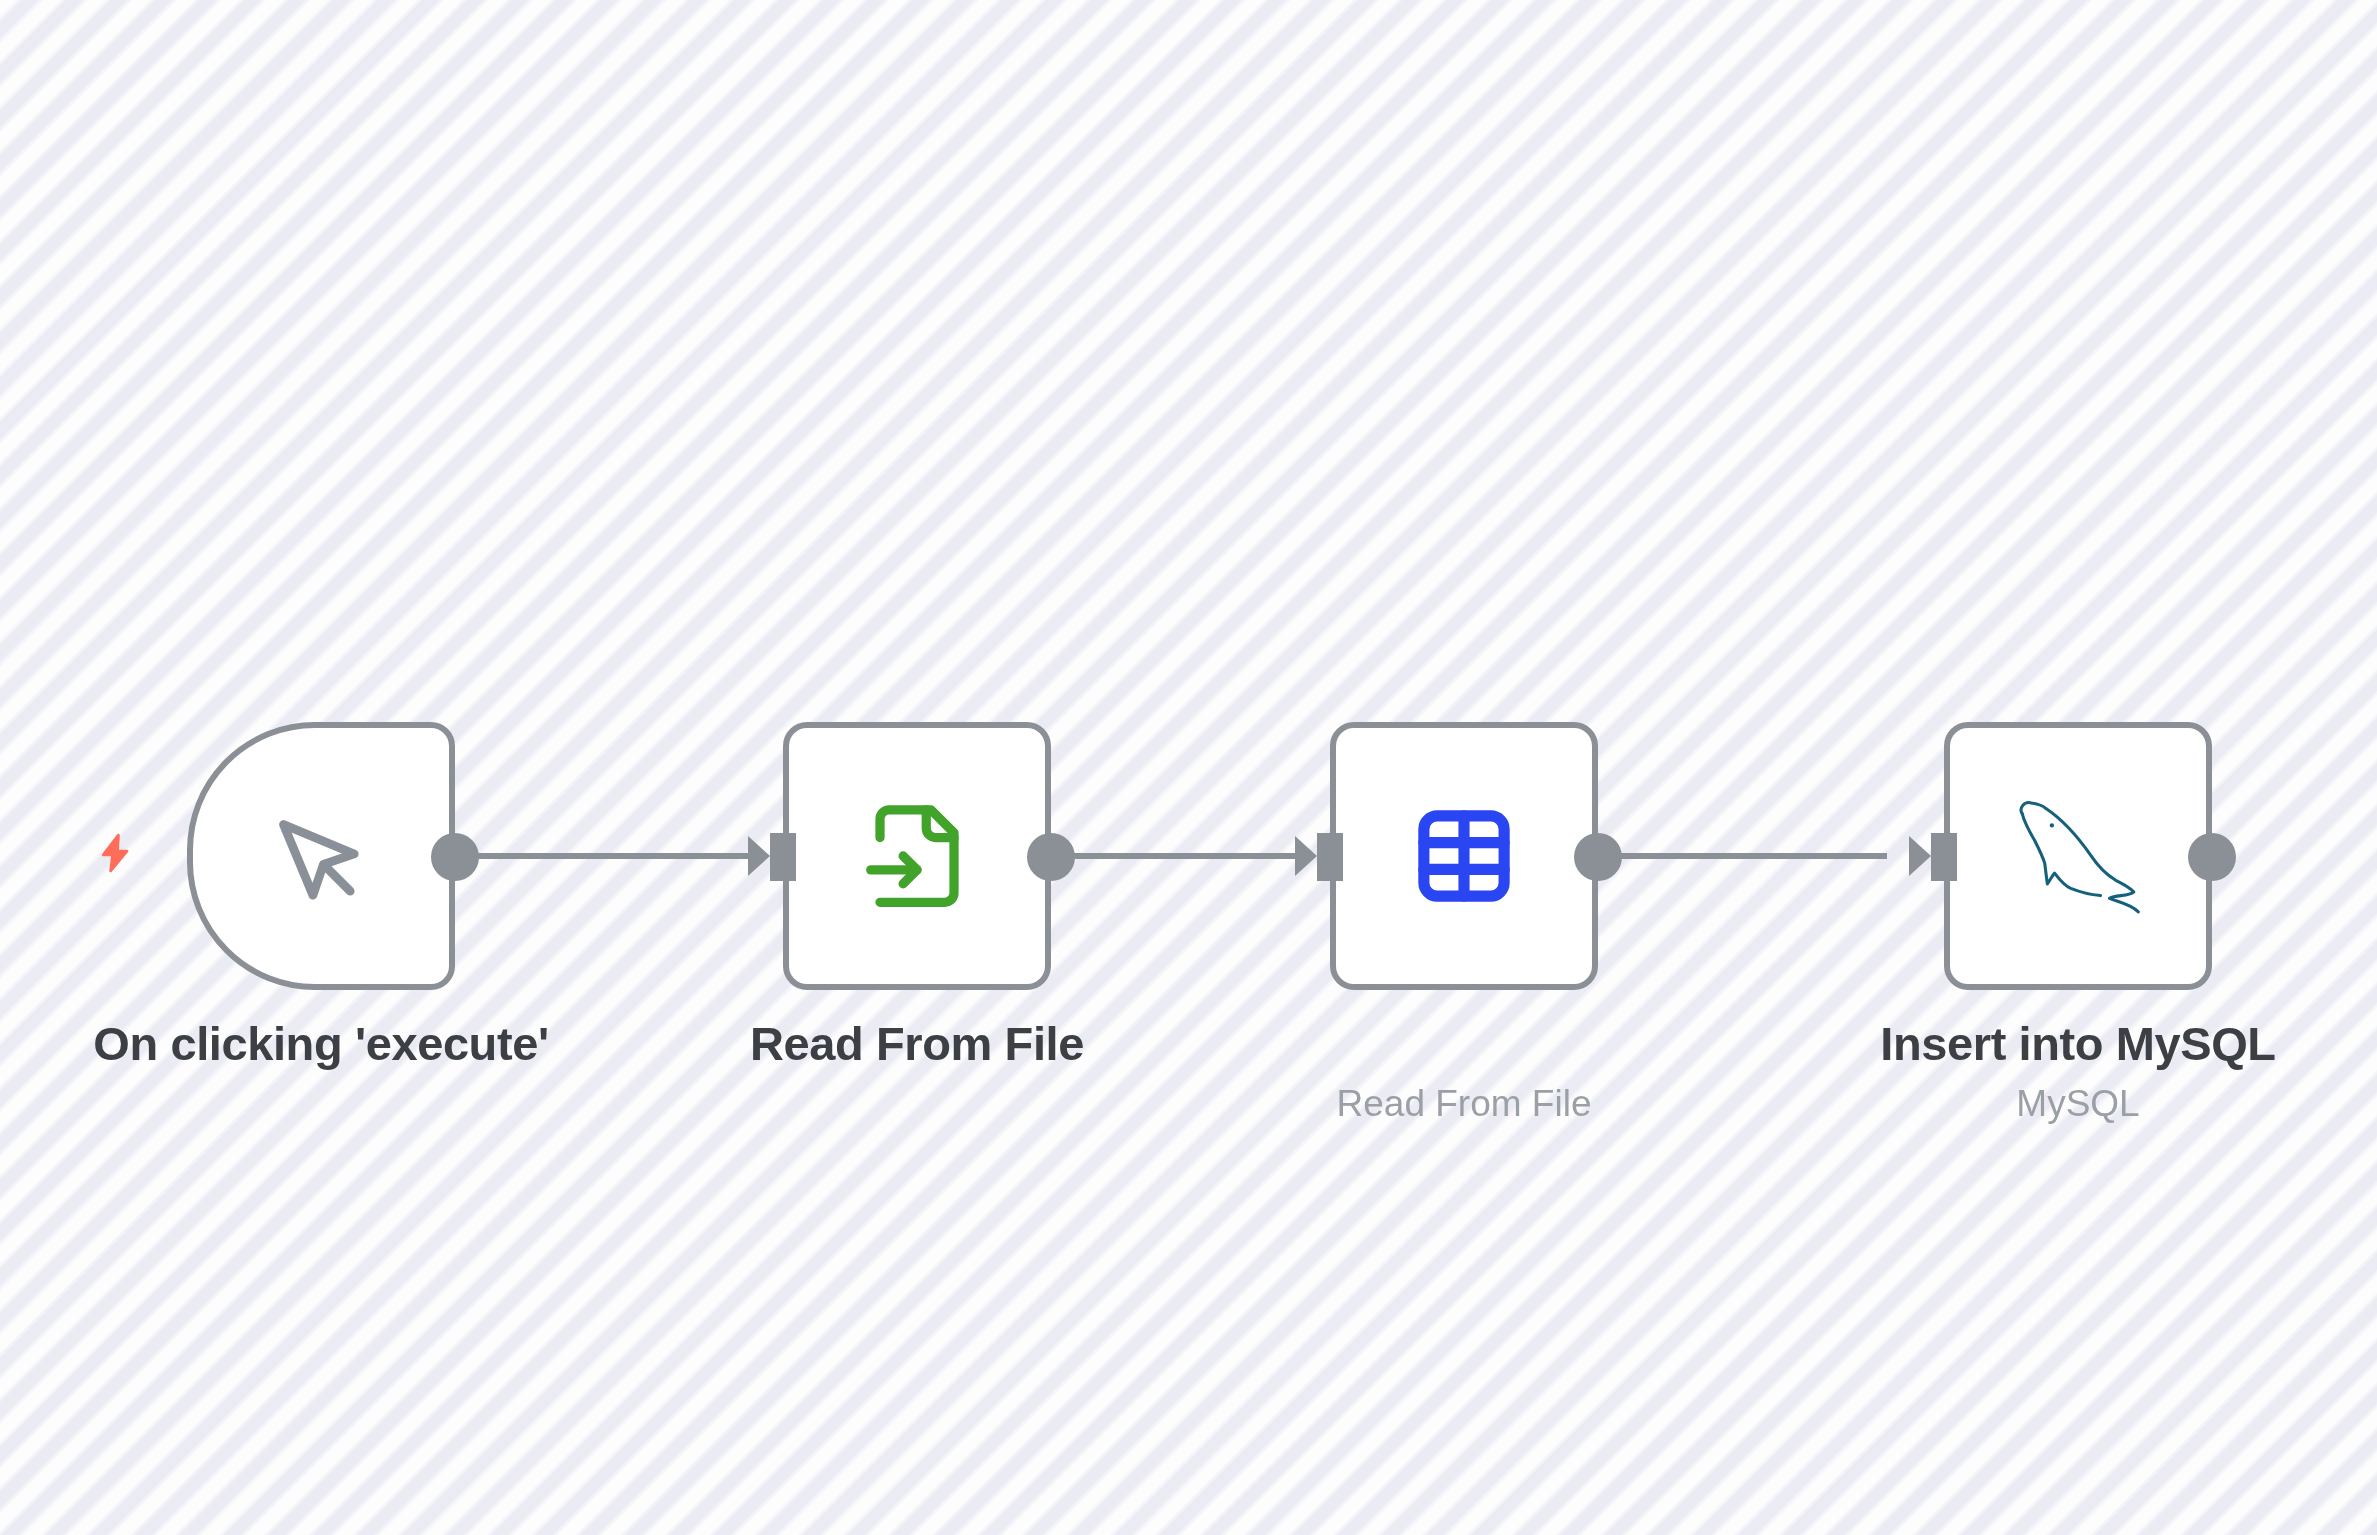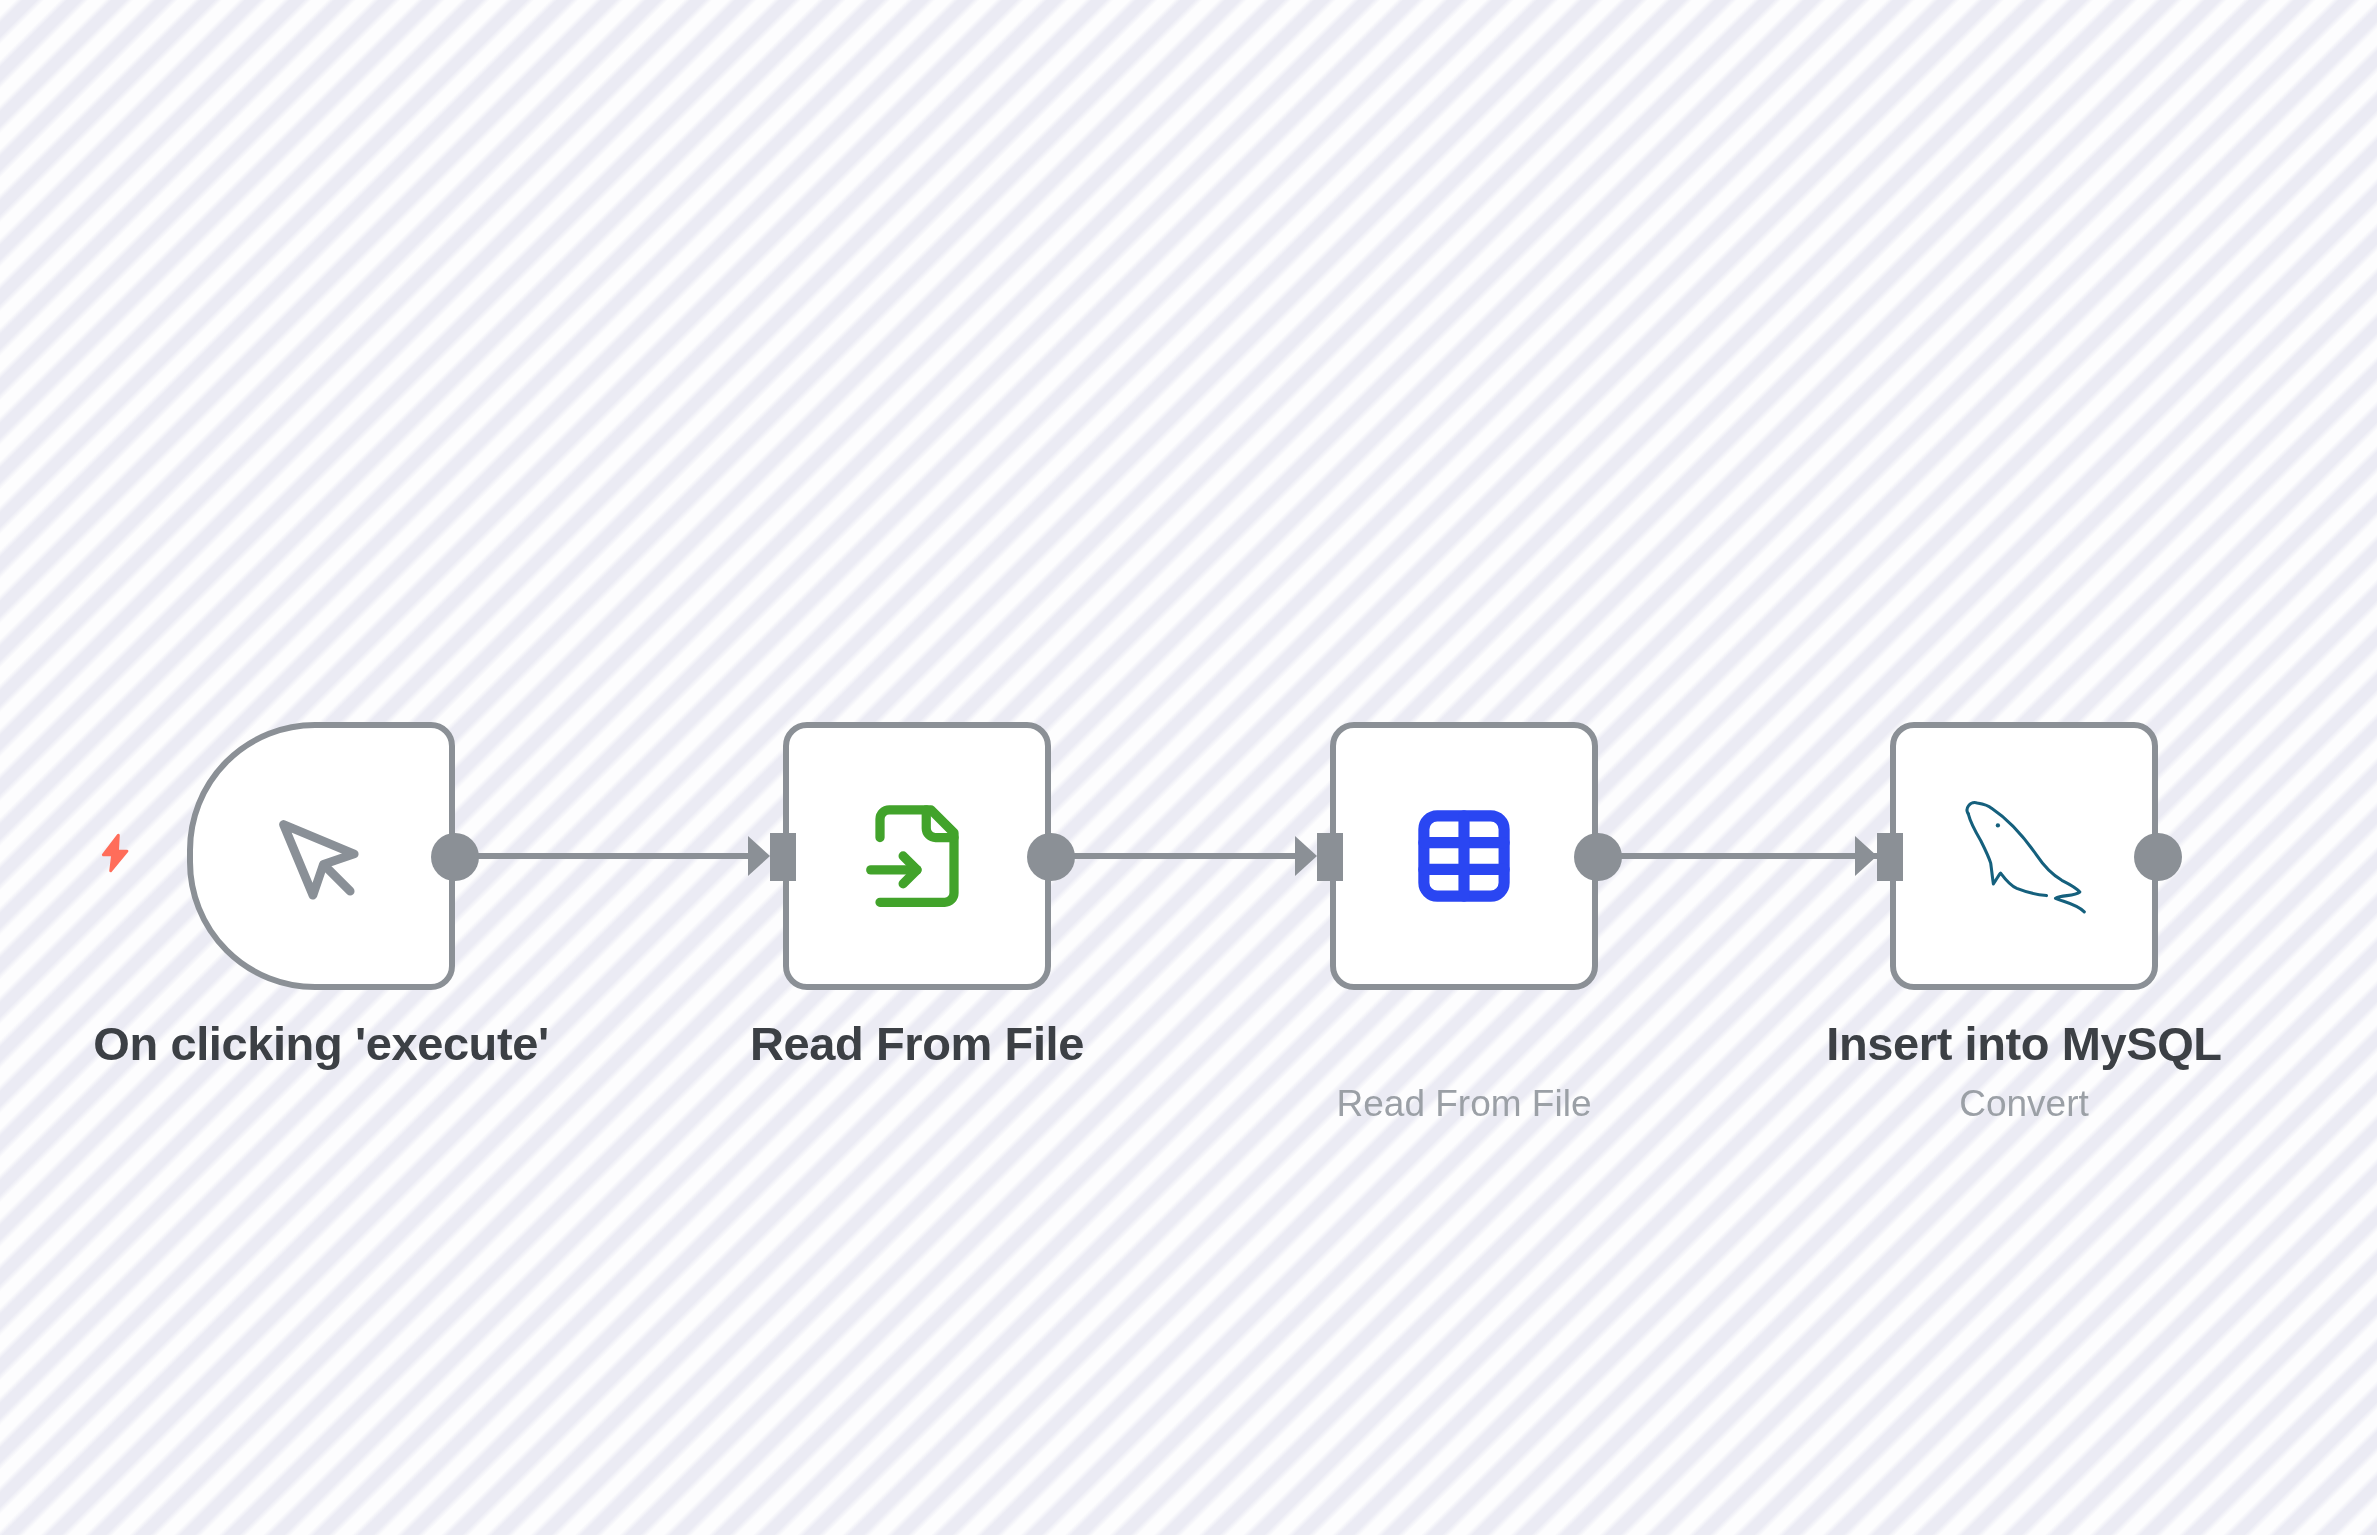--- a/index.html
+++ b/index.html
@@ -134,31 +134,31 @@
       </svg>
     </div>
     <div class="input-port">
       <div class="tri"></div>
       <div class="bar"></div>
     </div>
     <div class="output-port"></div>
     <div class="node-subtitle">Read From File</div>
   </div>
 
-  <div class="node-wrap" style="left:1890px;">
+  <div class="node-wrap" style="left:1944px;">
     <div class="node">
       <svg class="icon dolphin" viewBox="0 0 140 130">
         <path d="M8 18 C4 12 10 4 18 6 C24 7 30 8 34 12 C52 24 70 44 84 64 C92 76 102 86 112 92 C120 96 128 100 132 105 C126 110 112 108 105 112 C114 116 128 118 137 127"></path>
         <path d="M8 18 C10 26 16 38 22 48 C27 58 31 66 33 73 C34 80 35 90 36 96 C40 90 42 86 44 84 C50 92 55 98 62 101 C72 105 84 108 95 109"></path>
         <circle class="eye" cx="41" cy="31" r="2.4"></circle>
       </svg>
     </div>
     <div class="input-port">
       <div class="tri"></div>
       <div class="bar"></div>
     </div>
     <div class="output-port"></div>
     <div class="node-title">Insert into MySQL</div>
-    <div class="node-subtitle">Convert</div>
+    <div class="node-subtitle">MySQL</div>
   </div>
 
 </div>
 
 
 </body></html>

